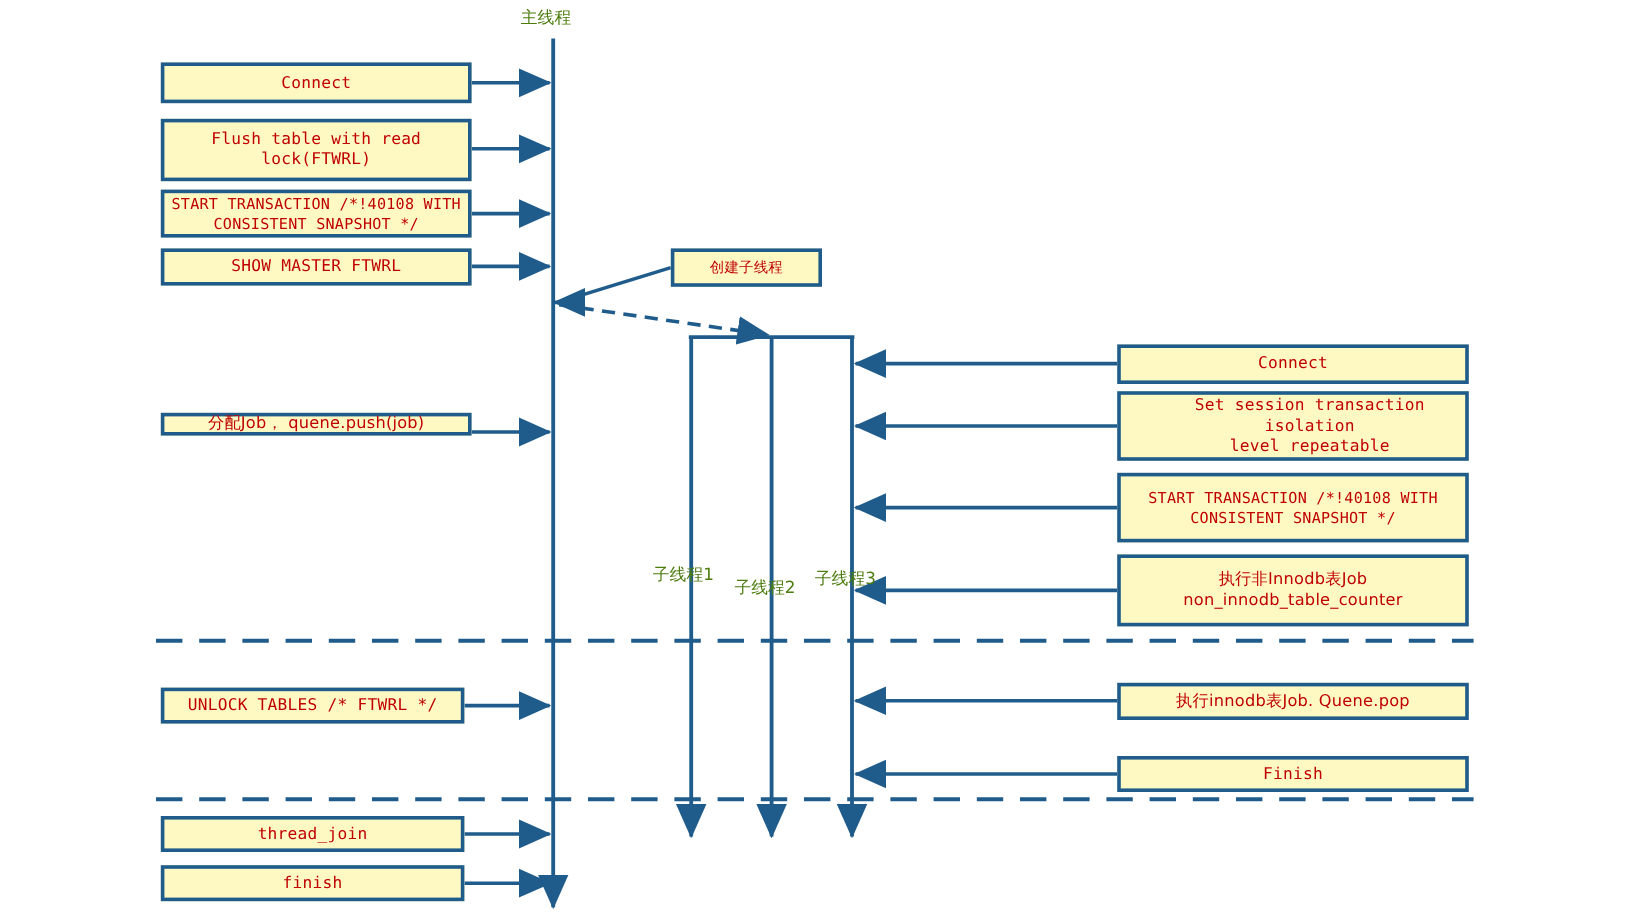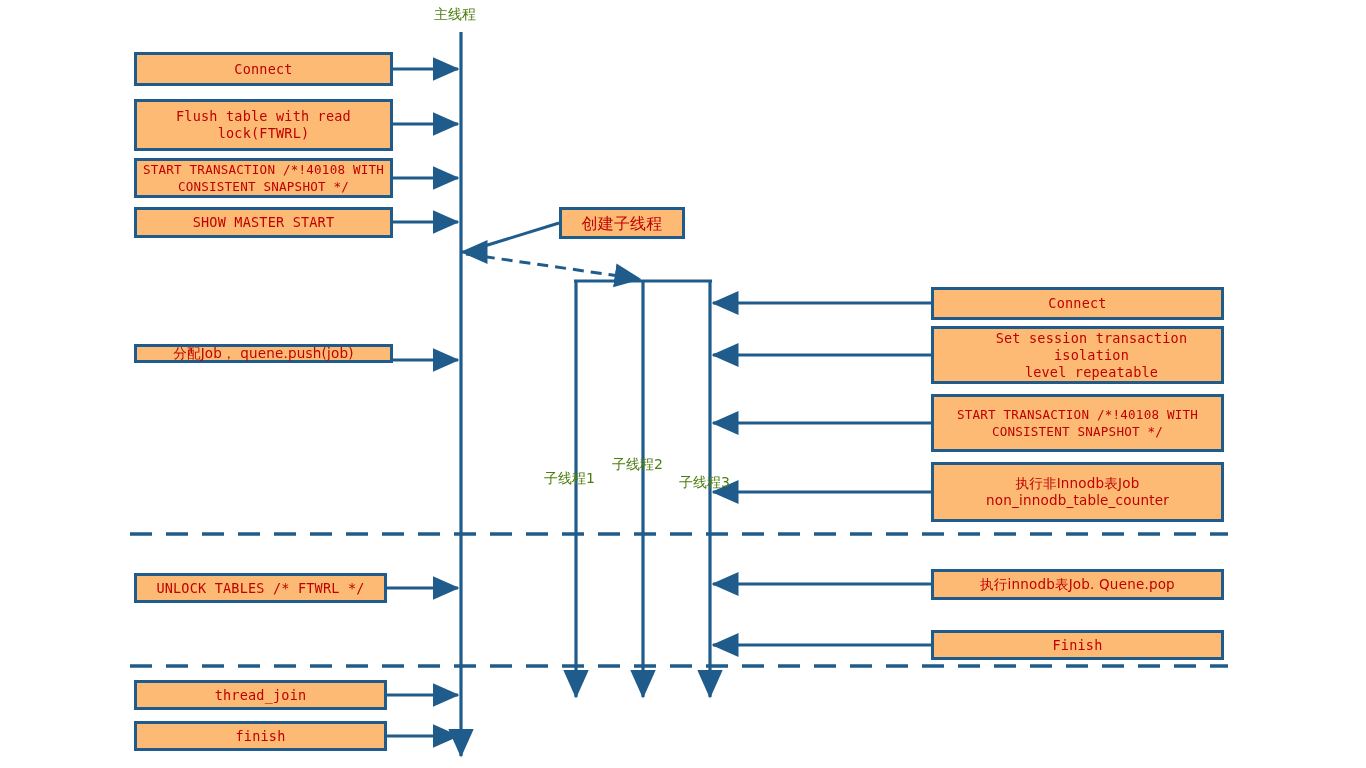--- a/index.html
+++ b/index.html
@@ -18,21 +18,21 @@
   #canvas {
     position: absolute;
     left: 0; top: 0;
     width: 1366px;
     height: 768px;
   }
   .diagram-box {
     position: absolute;
     box-sizing: border-box;
     border: 3px solid #1F5C8B;
-    background: #fdba74;
+    background: #fef9c3;
     color: #C00000;
     font-family: "DejaVu Sans Mono", "Liberation Mono", monospace;
     font-size: 13.5px;
     line-height: 17px;
     letter-spacing: 0.2px;
     display: flex;
     align-items: center;
     justify-content: center;
     text-align: center;
     white-space: pre-line;
@@ -106,34 +106,34 @@
     <line x1="130" y1="534" x2="1228" y2="534" stroke="#1F5C8B" stroke-width="3.4" stroke-dasharray="22 14"></line>
     <line x1="130" y1="666" x2="1228" y2="666" stroke="#1F5C8B" stroke-width="3.4" stroke-dasharray="22 14"></line>
   </g>
 </svg>
 
 <div class="diagram-box" style="left:134px;top:52px;width:259px;height:34px;">Connect</div>
 <div class="diagram-box" style="left:134px;top:99px;width:259px;height:52px;">Flush table with read
 lock(FTWRL)</div>
 <div class="diagram-box" style="left:134px;top:158px;width:259px;height:40px;font-size:12.6px;">START TRANSACTION /*!40108 WITH
 CONSISTENT SNAPSHOT */</div>
-<div class="diagram-box" style="left:134px;top:207px;width:259px;height:31px;">SHOW MASTER START</div>
+<div class="diagram-box" style="left:134px;top:207px;width:259px;height:31px;">SHOW MASTER FTWRL</div>
 <div class="diagram-box cjk" style="left:134px;top:344px;width:259px;height:19px;">分配Job， quene.push(job)</div>
 <div class="diagram-box" style="left:134px;top:573px;width:253px;height:30px;">UNLOCK TABLES /* FTWRL */</div>
 <div class="diagram-box" style="left:134px;top:680px;width:253px;height:30px;">thread_join</div>
 <div class="diagram-box" style="left:134px;top:721px;width:253px;height:30px;">finish</div>
 
-<div class="diagram-box cjk" style="left:559px;top:207px;width:126px;height:32px;font-size:16px;">创建子线程</div>
+<div class="diagram-box cjk" style="left:559px;top:207px;width:126px;height:32px;font-size:12px;">创建子线程</div>
 
 <div class="diagram-box" style="left:931px;top:287px;width:293px;height:33px;">Connect</div>
 <div class="diagram-box" style="left:931px;top:326px;width:293px;height:58px;padding-left:32px;">Set session transaction isolation
 level repeatable</div>
 <div class="diagram-box" style="left:931px;top:394px;width:293px;height:58px;font-size:12.6px;">START TRANSACTION /*!40108 WITH
 CONSISTENT SNAPSHOT */</div>
 <div class="diagram-box cjk" style="left:931px;top:462px;width:293px;height:60px;">执行非Innodb表Job
 non_innodb_table_counter</div>
 <div class="diagram-box cjk" style="left:931px;top:569px;width:293px;height:31px;">执行innodb表Job.  Quene.pop</div>
 <div class="diagram-box" style="left:931px;top:630px;width:293px;height:30px;">Finish</div>
 
 <div class="lifeline-label" style="left:434px;top:6px;">主线程</div>
 <div class="lifeline-label" style="left:544px;top:450px;margin-top:20px;">子线程1</div>
-<div class="lifeline-label" style="left:612px;top:456px;">子线程2</div>
+<div class="lifeline-label" style="left:612px;top:481px;">子线程2</div>
 <div class="lifeline-label" style="left:679px;top:450px;margin-top:24px;">子线程3</div>
 
 </body></html>

